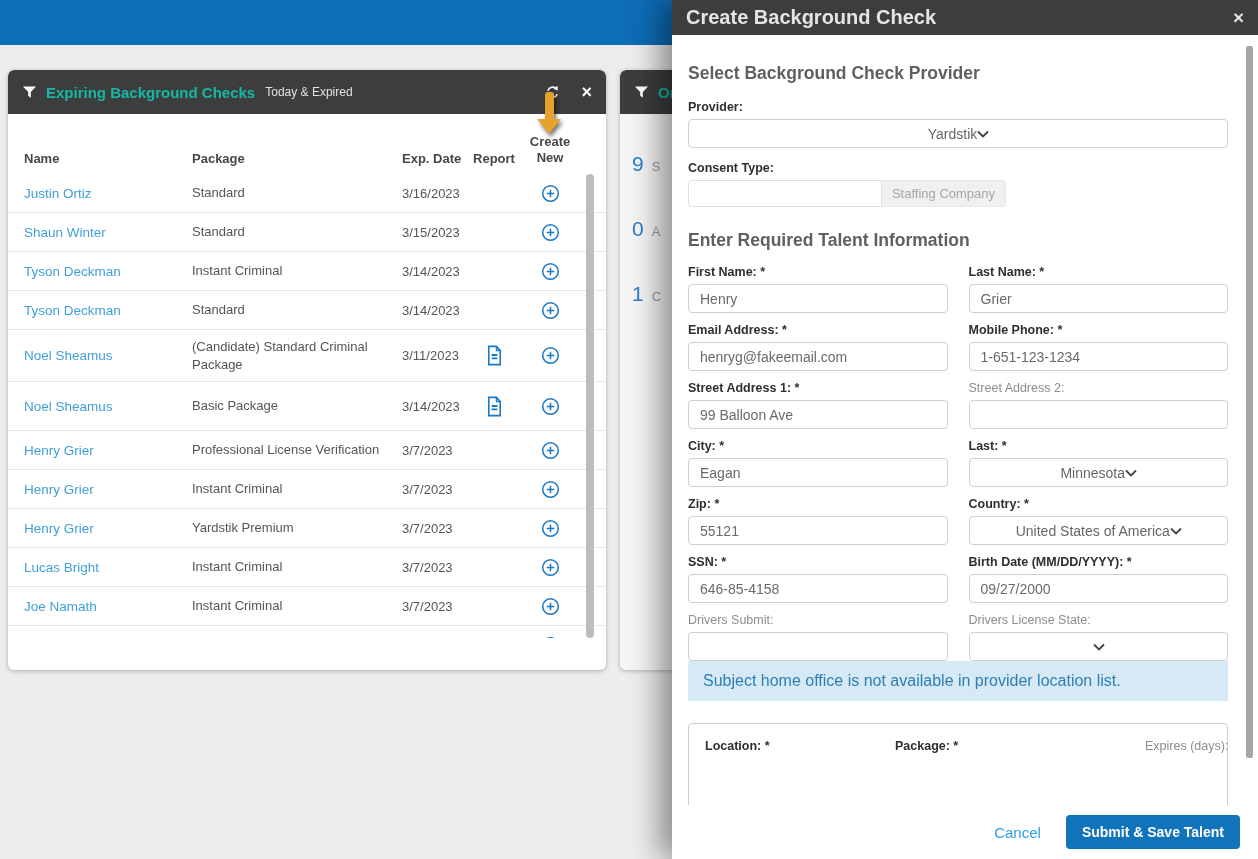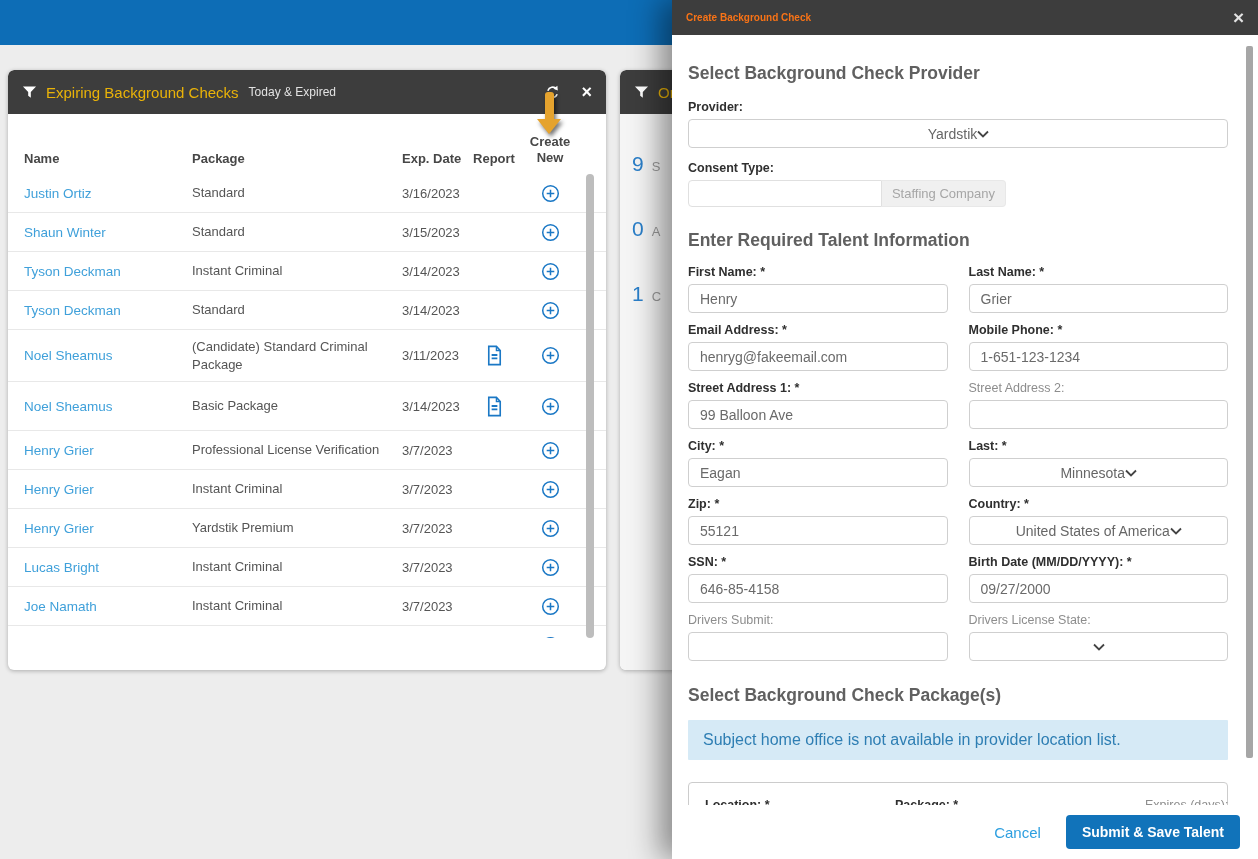--- a/index.html
+++ b/index.html
@@ -9,21 +9,21 @@
 
   
   .topbar { position:absolute; left:0; top:0; width:100%; height:45px;
             background:var(--topbar,#0d6db6); }
 
   
   .widget { position:absolute; background:#fff; border-radius:6px;
             box-shadow:0 1px 4px rgba(0,0,0,.28); overflow:hidden; }
   .whead { height:44px; background:var(--header_dark,#3d3d3d); display:flex;
            align-items:center; padding:0 14px; border-radius:6px 6px 0 0; }
-  .wtitle { color:#eab308; font-size:15px; font-weight:400; margin-left:9px; }
+  .wtitle { color:#14b8a6; font-size:15px; font-weight:700; margin-left:9px; }
   .wsub { color:rgba(255,255,255,.85); font-size:12px; margin-left:10px; }
   .wspacer { flex:1; }
   .hicon { color:#fff; cursor:pointer; display:flex; align-items:center; }
   .hclose { color:#fff; font-size:18px; font-weight:700; margin-left:20px; cursor:pointer; }
 
   .panel-left { left:8px; top:70px; width:598px; height:600px; }
   .panel-mid  { left:620px; top:70px; width:300px; height:600px; }
 
   
   .twrap { position:relative; margin-top:16px; height:508px; overflow:hidden; }
@@ -60,21 +60,21 @@
   .midbody { position:relative; height:556px; background:#f5f5f5; }
   .stat { position:absolute; left:12px; display:flex; align-items:baseline; gap:8px; }
   .stat .num { color:#2a7fc9; font-size:21px; }
   .stat .lbl { color:#9a9a9a; font-size:13px; }
 
   
   .modal { position:absolute; left:672px; top:0; width:586px; height:859px;
            background:#fff; z-index:10; box-shadow:-12px 0 28px rgba(0,0,0,.42); }
   .mhead { height:35px; background:var(--header_dark,#3d3d3d); display:flex;
            align-items:center; padding:0 14px; }
-  .mtitle { color:#f97316; font-size:10px; font-weight:700; }
+  .mtitle { color:#e5e5e5; font-size:20px; font-weight:700; }
   .mclose { margin-left:auto; color:#e3e3e3; font-size:19px; font-weight:700; cursor:pointer; }
   .mbody { position:absolute; top:35px; bottom:54px; left:0; right:0; overflow:hidden;
            padding:0 30px 0 16px; background:#fff; }
   .mh { font-size:17.5px; font-weight:700; color:#606060; }
   .mh1 { margin:28px 0 16px; }
   .mh2 { margin:23px 0 14px; }
   .mh3 { margin:24px 0 14px; }
   .flabel { display:block; font-size:12.5px; font-weight:700; color:#2f2f2f; margin-bottom:5px; }
   .flabel.opt { color:#8d8d8d; font-weight:400; }
   .tinput { width:100%; height:29px; border:1px solid #cfcfcf; border-radius:4px;
@@ -437,21 +437,20 @@
             <label class="flabel opt">Drivers License State:</label>
           <div class="sel">
             <span></span>
             <svg width="12" height="8" viewBox="0 0 12 8">
                 <path d="M1 1.5l5 5 5-5" stroke="#444" stroke-width="1.8" fill="none"></path>
               </svg>
           </div>
           </div>
       </div>
 
-      <div class="mh mh3">Select Background Check Package(s)</div>
 
       <div class="alert">Subject home office is not available in provider location list.</div>
 
       <div class="pkgbox">
         <div class="cell">
             <label class="flabel">Location: *</label>
           </div>
         <div class="cell">
             <label class="flabel">Package: *</label>
           </div>

